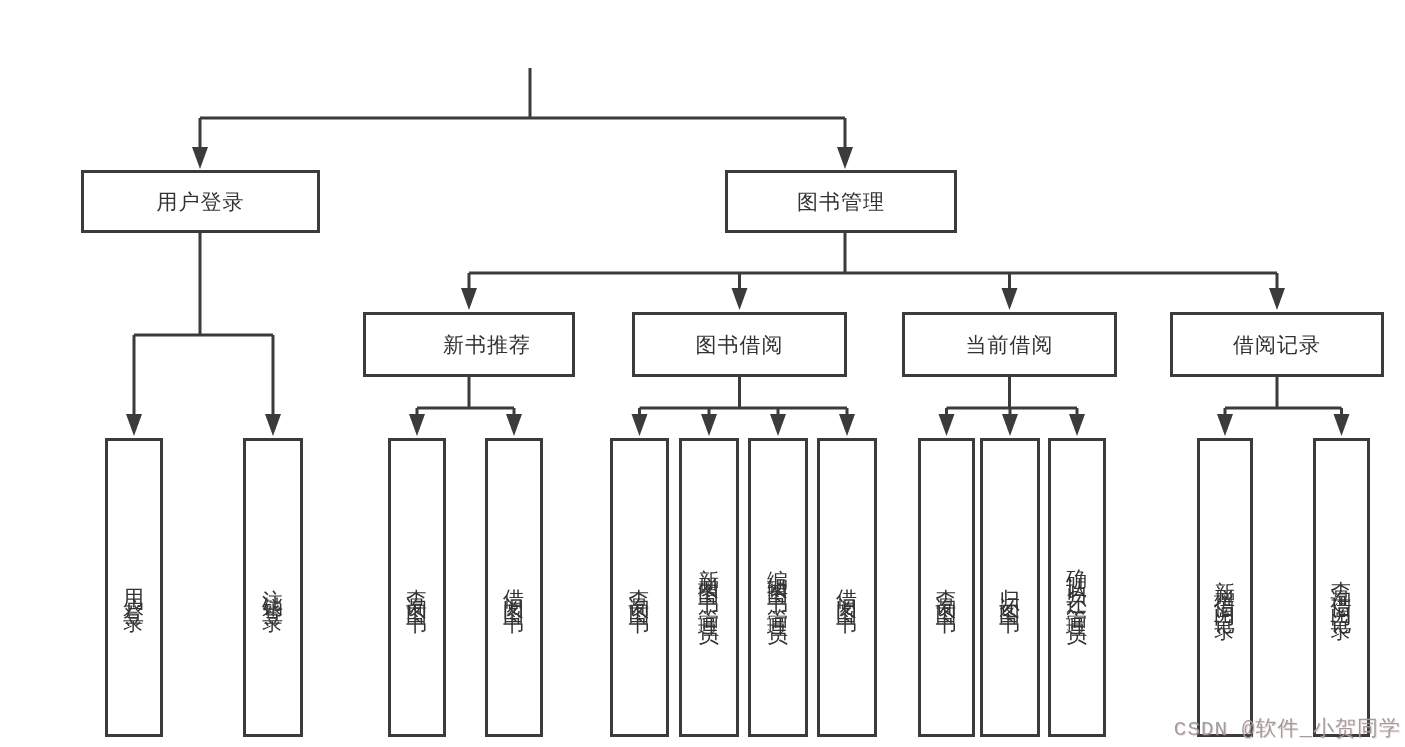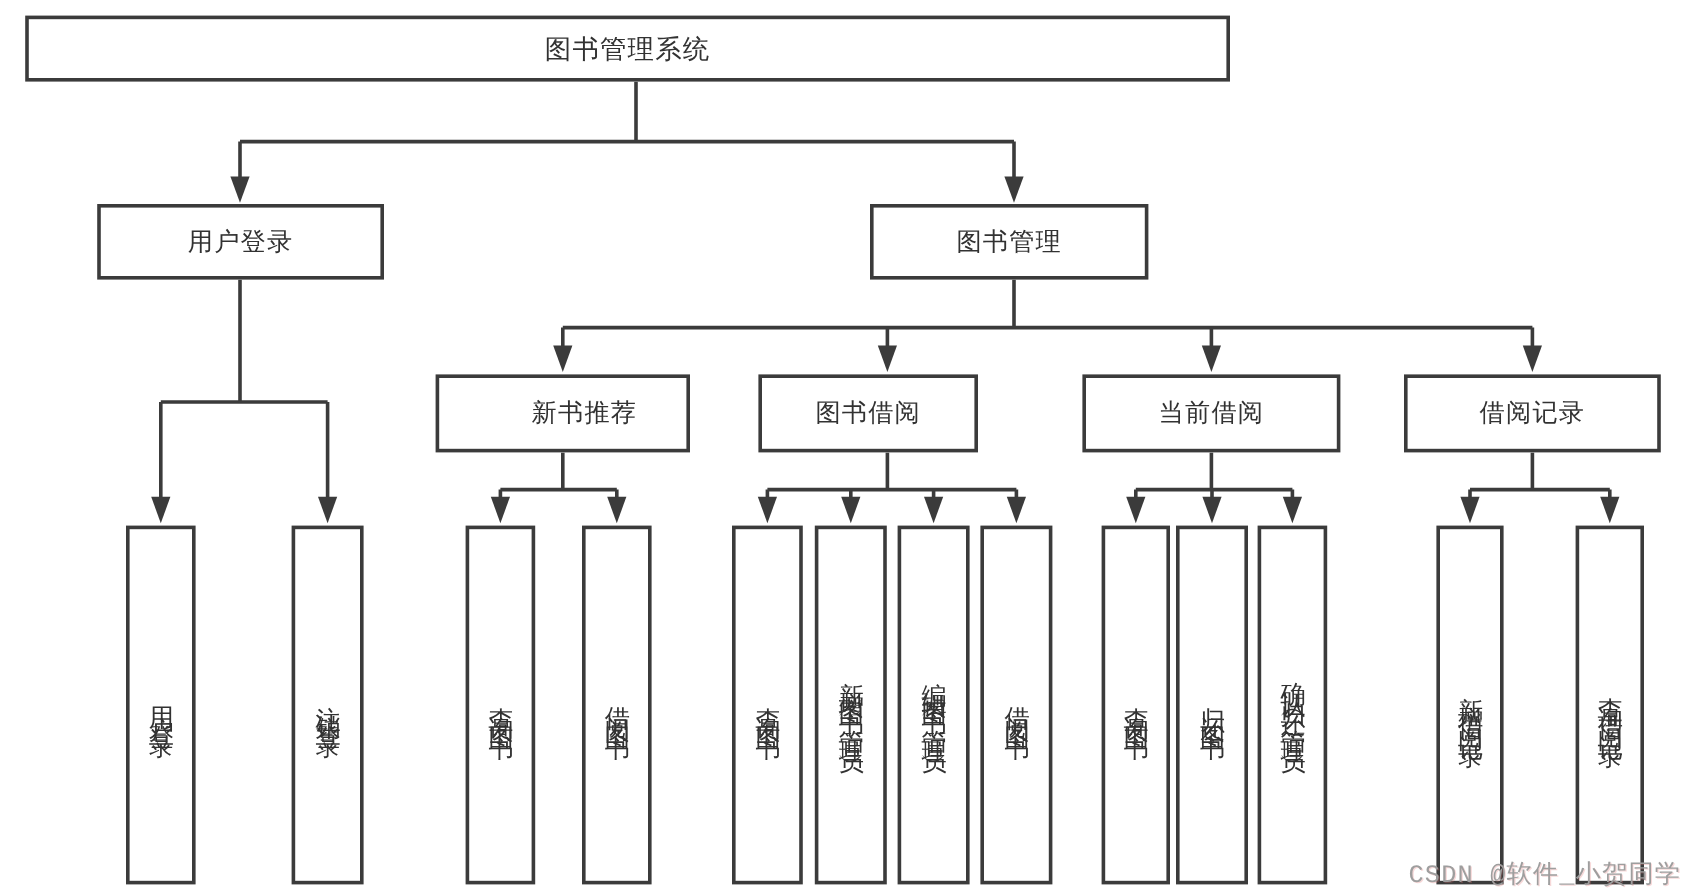--- a/index.html
+++ b/index.html
@@ -69,35 +69,32 @@
       <polygon points="770,414 786,414 778,436"></polygon>
       <polygon points="839,414 855,414 847,436"></polygon>
       <polygon points="938.5,414 954.5,414 946.5,436"></polygon>
       <polygon points="1002,414 1018,414 1010,436"></polygon>
       <polygon points="1069,414 1085,414 1077,436"></polygon>
       <polygon points="1217,414 1233,414 1225,436"></polygon>
       <polygon points="1333.5,414 1349.5,414 1341.5,436"></polygon>
     </g>
   </svg>
 
-  <div class="node root" style="left:21px;top:13px;width:1004px;height:55px;">
-    <span>图书管理系统</span>
-  </div>
 
   <div class="node" style="left:81px;top:170px;width:239px;height:63px;">
     <span>用户登录</span>
   </div>
   <div class="node" style="left:725px;top:170px;width:232px;height:63px;">
     <span>图书管理</span>
   </div>
 
   <div class="node" style="left:363px;top:312px;width:212px;height:65px;padding-left:36px;">
     <span>新书推荐</span>
   </div>
-  <div class="node" style="left:632px;top:312px;width:183px;height:65px;">
+  <div class="node" style="left:632px;top:312px;width:215px;height:65px;">
     <span>图书借阅</span>
   </div>
   <div class="node" style="left:902px;top:312px;width:215px;height:65px;">
     <span>当前借阅</span>
   </div>
   <div class="node" style="left:1170px;top:312px;width:214px;height:65px;">
     <span>借阅记录</span>
   </div>
 
   <div class="node leaf" style="left:105px;top:438px;width:58px;height:299px;">

